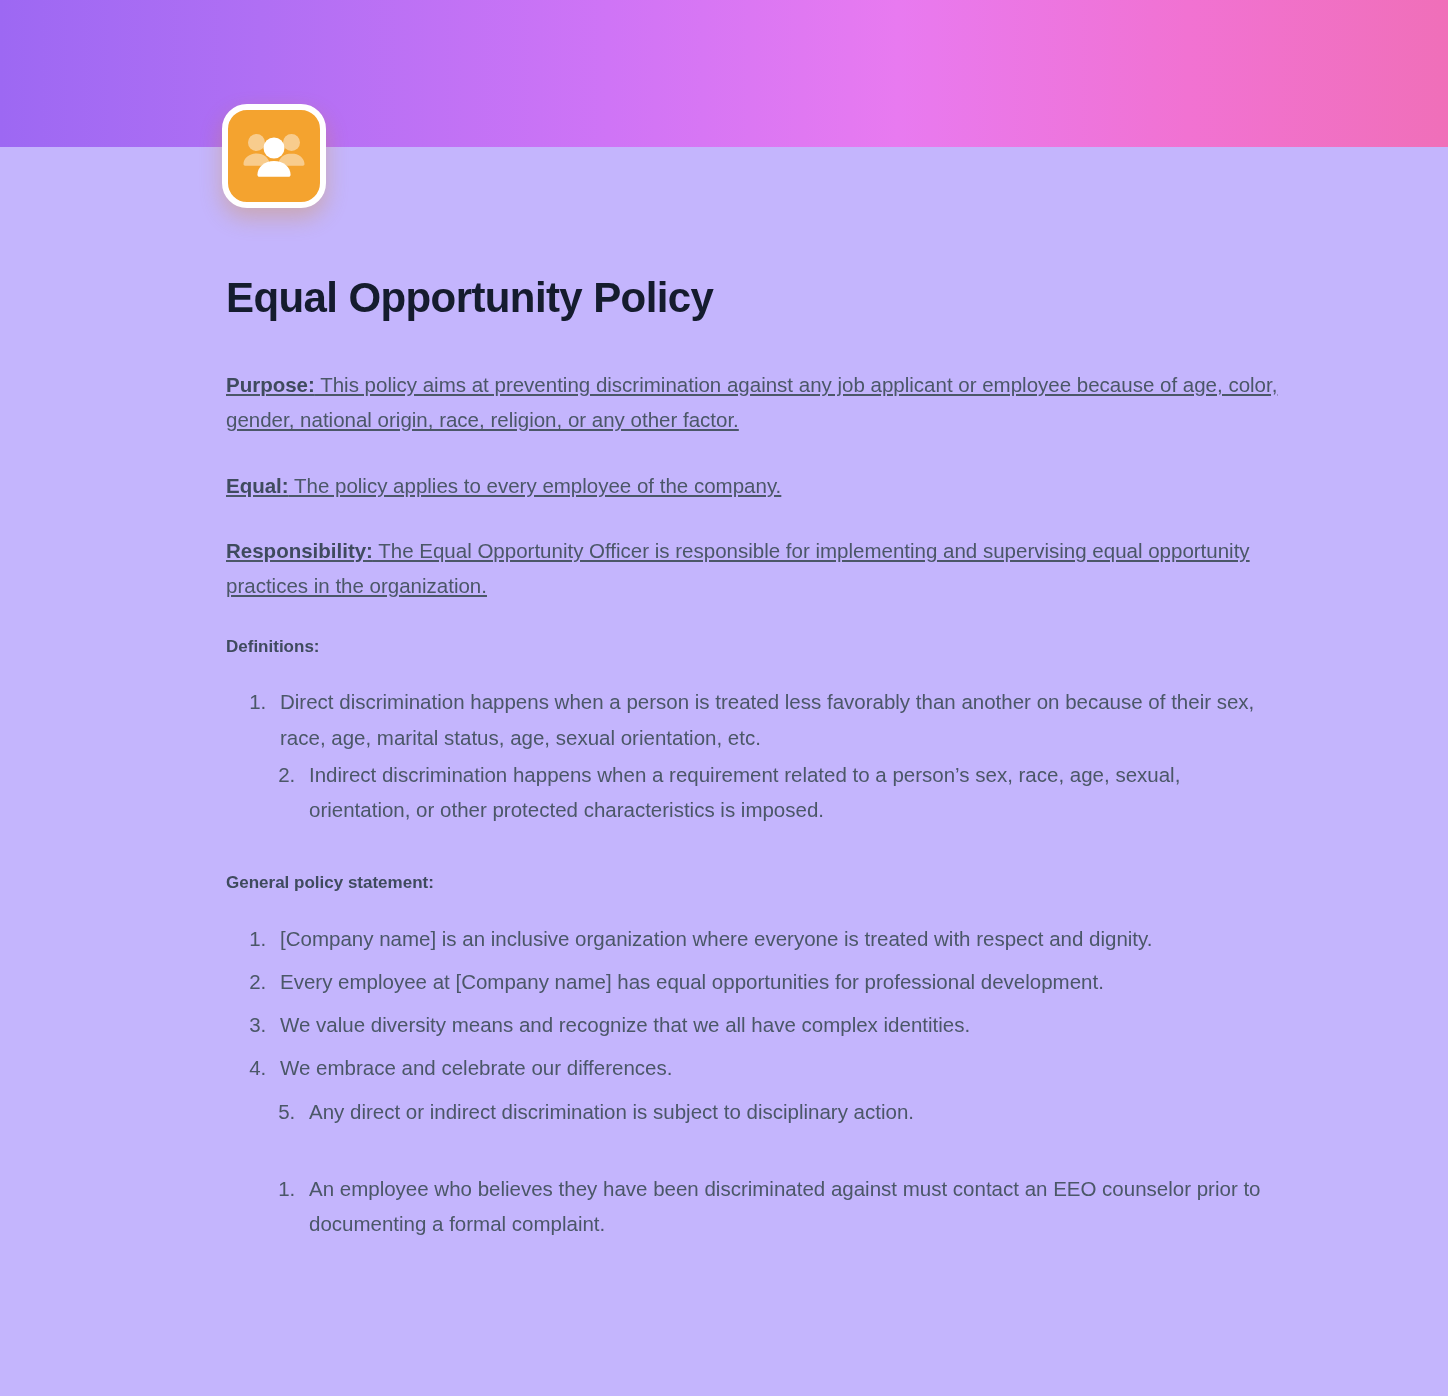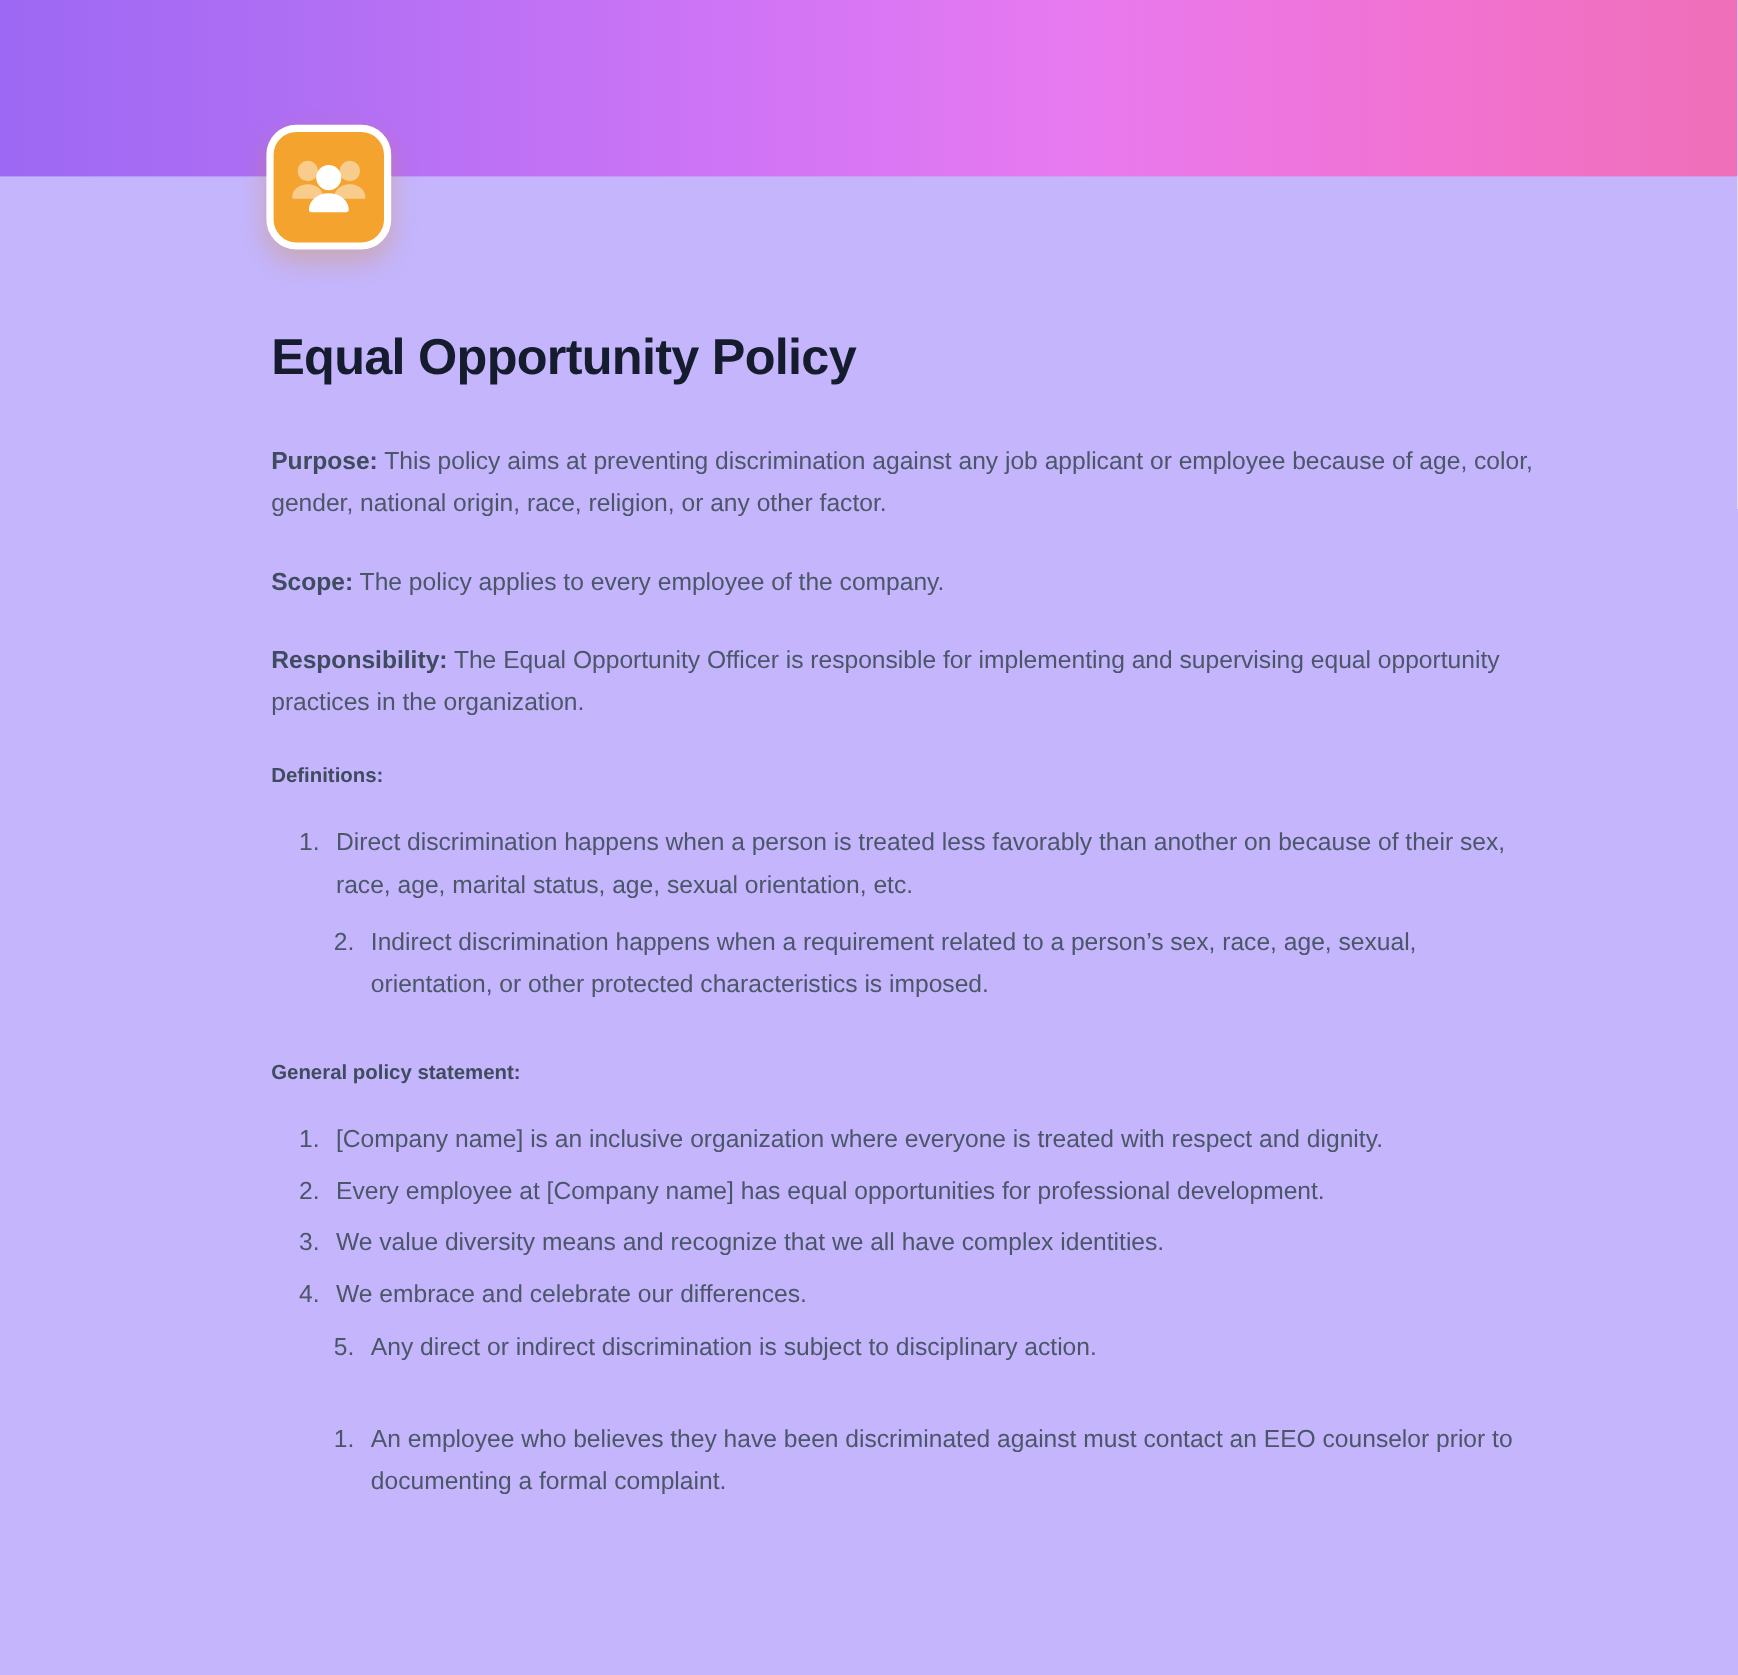--- a/index.html
+++ b/index.html
@@ -76,20 +76,21 @@
     letter-spacing: -0.6px;
     color: #151c2e;
   }
 
   p.para {
     margin: 0 0 30px 0;
     font-size: 20.5px;
     line-height: 1.72;
     color: #4b5768;
     font-weight: 400;
+    text-decoration: underline;
   }
   p.para .lead {
     font-weight: 700;
     color: #3f4b5e;
   }
 
   p.section-head {
     margin: 0 0 24px 0;
     font-size: 17px;
     line-height: 1.6;
@@ -99,21 +100,21 @@
 
   ol.doc-list {
     margin: 0 0 30px 0;
     padding-left: 46px;
     list-style-position: outside;
   }
   ol.doc-list li {
     font-size: 20.5px;
     line-height: 1.72;
     color: #4b5768;
-    margin-bottom: 13px;
+    margin-bottom: 2px;
     padding-left: 8px;
   }
   ol.doc-list li:last-child { margin-bottom: 0; margin-left: 29px; }
   ol.doc-list.tight li { margin-bottom: 8px; }
 
   .block-gap { height: 12px; }
 </style>
 </head>
 <body>
 
@@ -142,21 +143,21 @@
       </svg>
     </div>
   </div>
 
   <div class="doc">
 
     <h1 class="doc-title">Equal Opportunity Policy</h1>
 
     <p class="para"><span class="lead">Purpose:</span><span> This policy aims at preventing discrimination against any job applicant or employee because of age, color, gender, national origin, race, religion, or any other factor.</span></p>
 
-    <p class="para"><span class="lead">Scope:</span><span> The policy applies to every employee of the company.</span></p>
+    <p class="para"><span class="lead">Equal:</span><span> The policy applies to every employee of the company.</span></p>
 
     <p class="para"><span class="lead">Responsibility:</span><span> The Equal Opportunity Officer is responsible for implementing and supervising equal opportunity practices in the organization.</span></p>
 
     <p class="section-head">Definitions:</p>
 
     <ol class="doc-list">
       <li>Direct discrimination happens when a person is treated less favorably than another on because of their sex, race, age, marital status, age, sexual orientation, etc.</li>
       <li>Indirect discrimination happens when a requirement related to a person’s sex, race, age, sexual, orientation, or other protected characteristics is imposed.</li>
     </ol>
 

